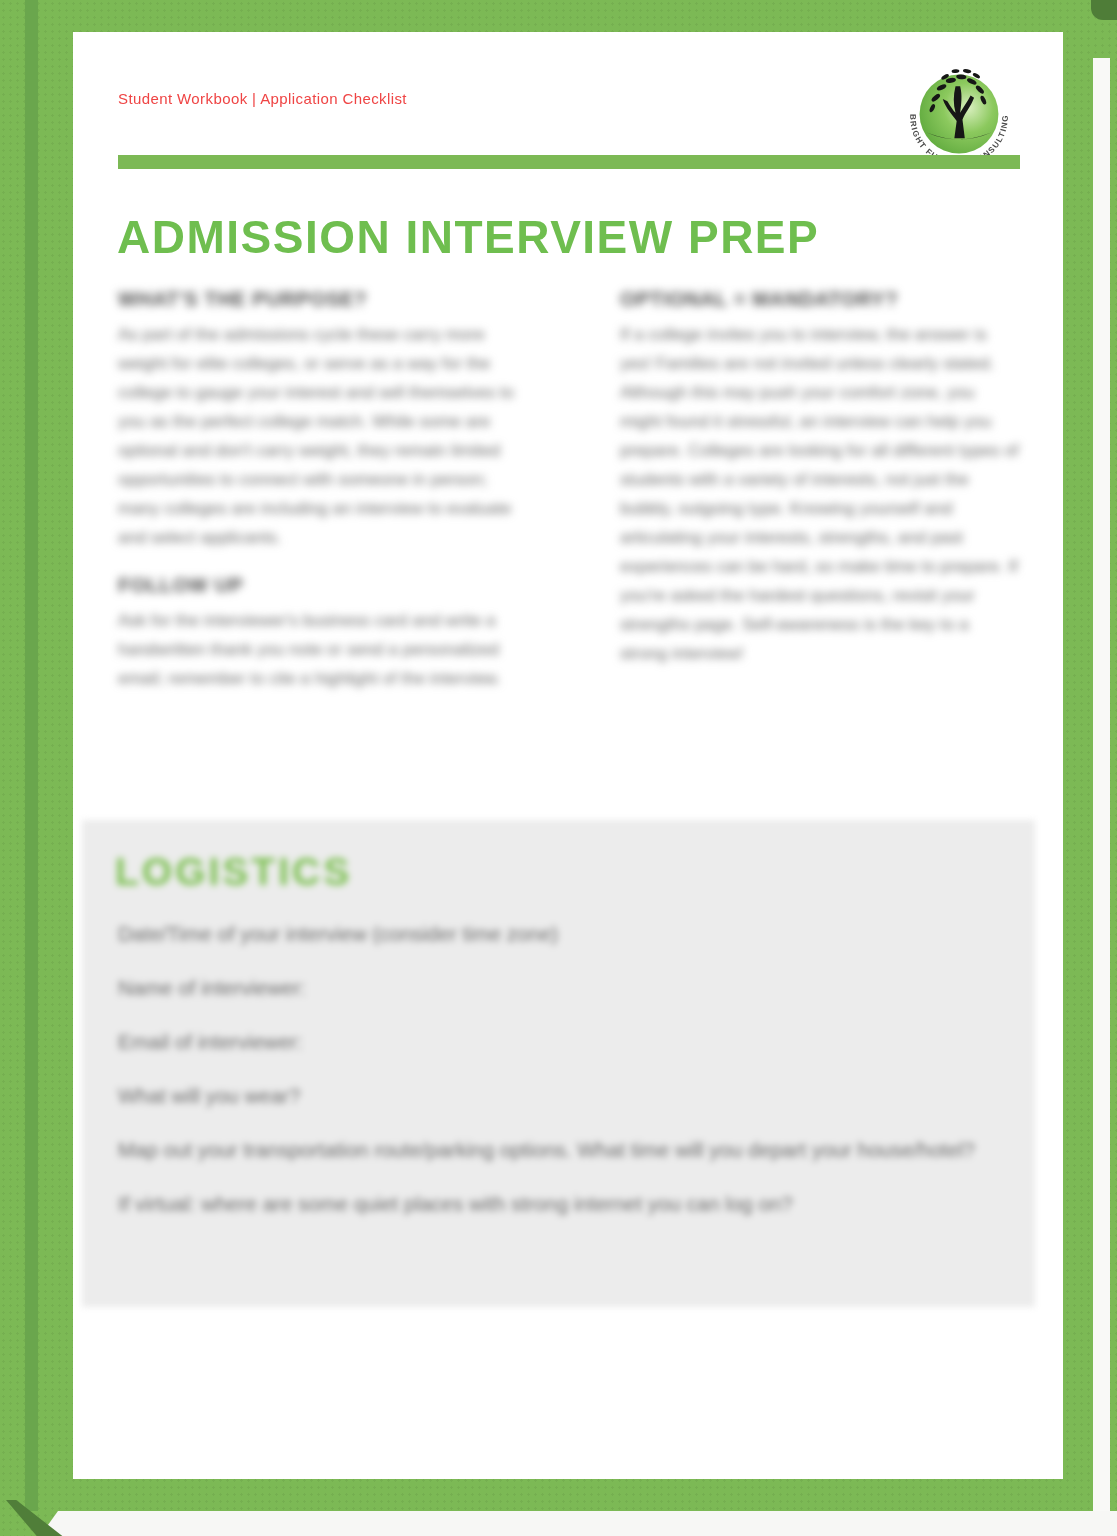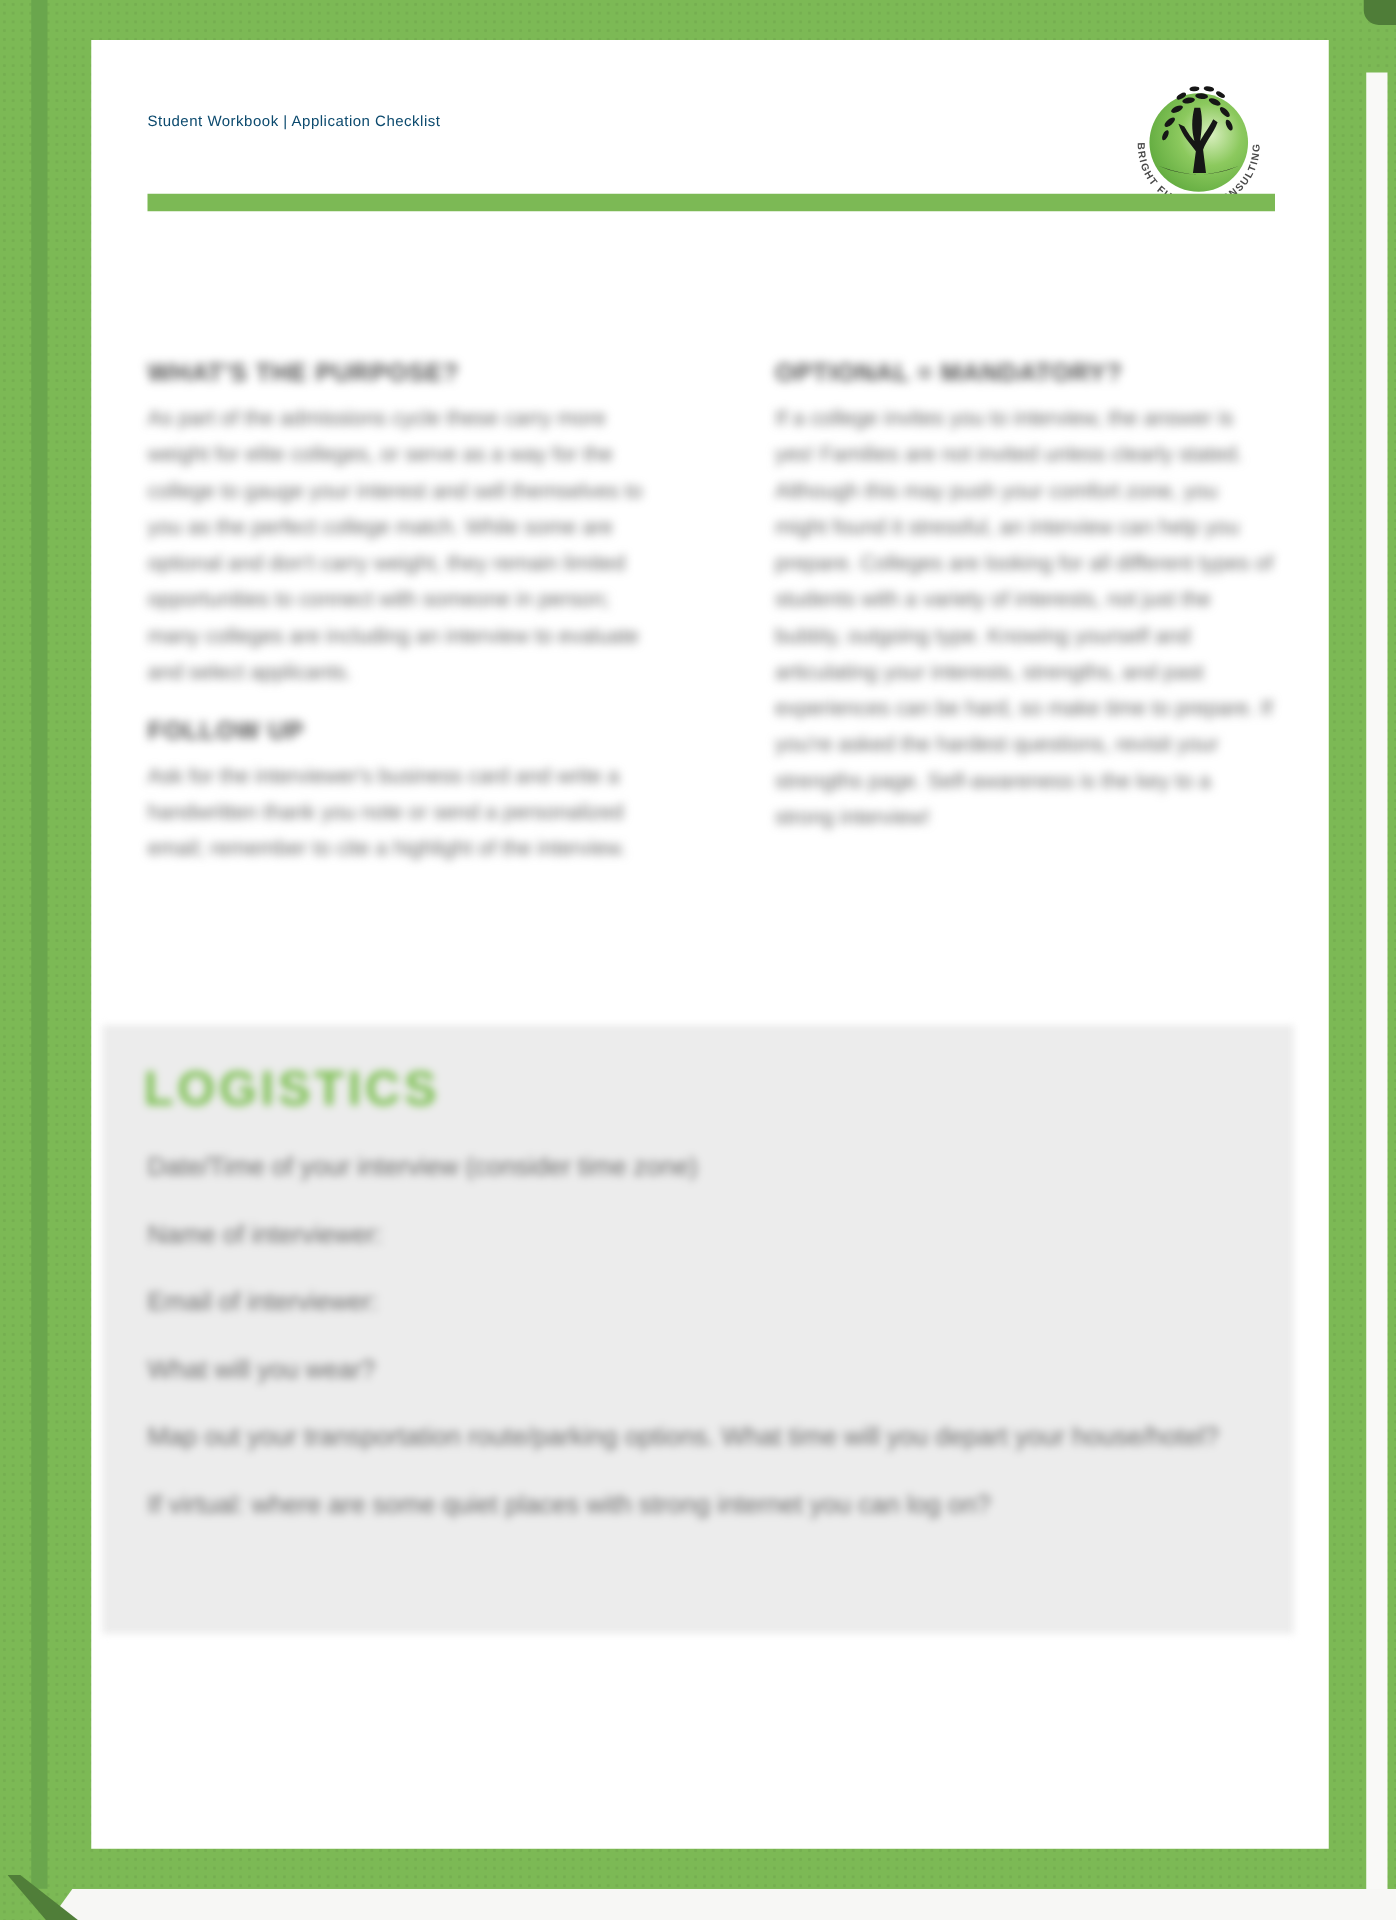--- a/index.html
+++ b/index.html
@@ -30,21 +30,21 @@
   }
   .corner-dark-bl{
     position:absolute;left:6px;top:1500px;width:64px;height:36px;background:#507e39;
     clip-path:polygon(0 0, 16% 0, 88% 100%, 48% 100%);
   }
   
   .page{
     position:absolute;left:73px;top:32px;width:990px;height:1447px;background:#ffffff;
   }
   .doc-header{
-    position:absolute;left:45px;top:58px;font-size:12px;color:#0c4a6e;
+    position:absolute;left:45px;top:58px;font-size:15px;color:#ef4444;
     letter-spacing:0.4px;font-weight:500;
   }
   .logo{position:absolute;left:828px;top:24px;width:116px;height:116px;}
   .green-bar{
     position:absolute;left:45px;top:123px;width:902px;height:14px;background:#7cb955;
   }
   .page-title{
     position:absolute;left:44px;top:178px;font-size:46px;font-weight:800;
     color:#6fbe4f;letter-spacing:1.5px;white-space:nowrap;
   }
@@ -128,20 +128,21 @@
           <ellipse cx="65" cy="17" rx="3.4" ry="1.6" transform="rotate(30 65 17)"></ellipse>
         </g>
         <text font-size="7" letter-spacing="1.1" fill="#4a4a4a" font-family="Liberation Sans, sans-serif" font-weight="600">
           <textPath href="#arcPath" startOffset="50%" text-anchor="middle">BRIGHT FUTURES CONSULTING</textPath>
         </text>
       </svg>
     </div>
 
     <div class="green-bar"></div>
 
+    <div class="page-title">ADMISSION INTERVIEW PREP</div>
 
     <div class="columns">
       <div class="col-left">
         <p class="sec-heading">WHAT'S THE PURPOSE?</p>
         <p class="sec-body">As part of the admissions cycle these carry more weight for elite colleges, or serve as a way for the college to gauge your interest and sell themselves to you as the perfect college match. While some are optional and don't carry weight, they remain limited opportunities to connect with someone in person; many colleges are including an interview to evaluate and select applicants.</p>
         <p class="sec-heading">FOLLOW UP</p>
         <p class="sec-body">Ask for the interviewer's business card and write a handwritten thank you note or send a personalized email; remember to cite a highlight of the interview.</p>
       </div>
       <div class="col-right">
         <p class="sec-heading">OPTIONAL = MANDATORY?</p>

